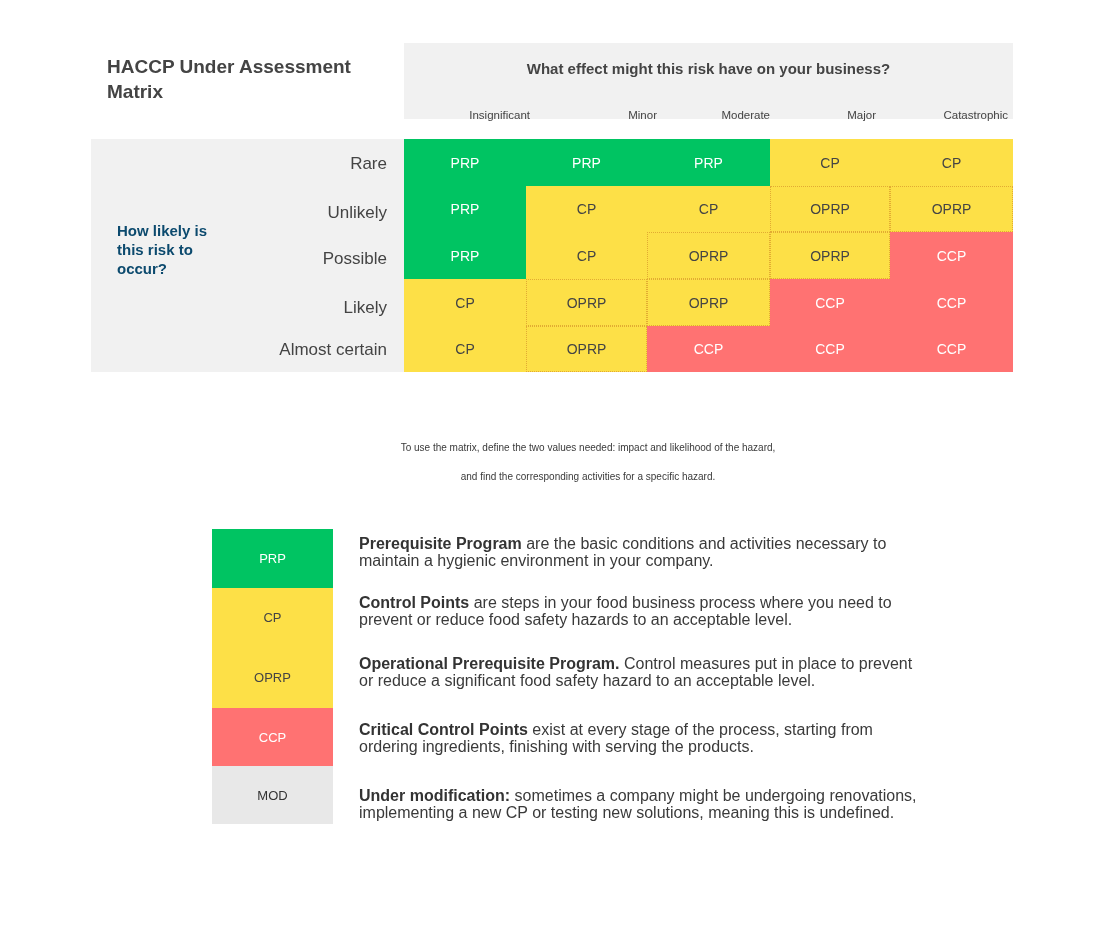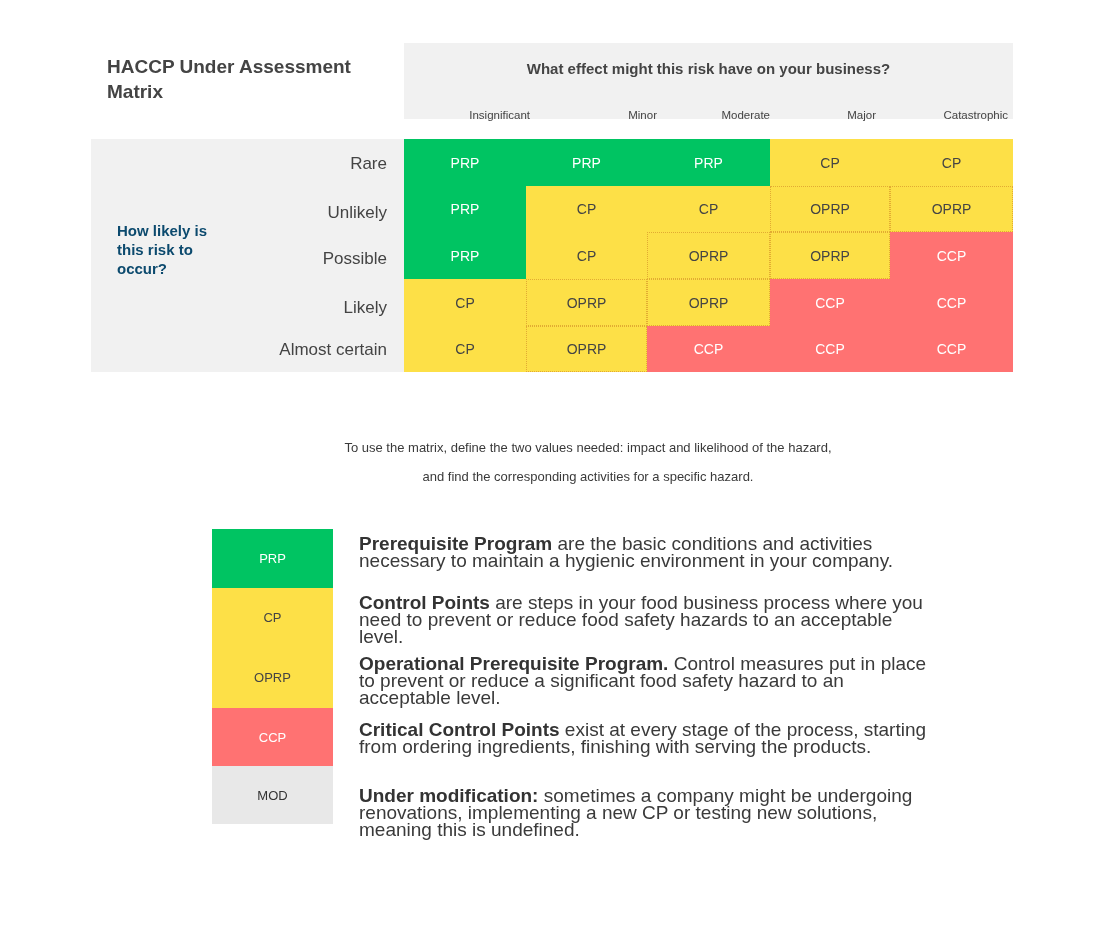--- a/index.html
+++ b/index.html
@@ -11,23 +11,23 @@
   .col-lbl{position:absolute;top:66px;font-size:11.5px;color:#444;text-align:right;}
   .left-head{left:91px;top:139px;width:313px;height:233px;background:#f1f1f1;}
   .left-q{position:absolute;left:26px;top:82px;width:120px;font-size:15px;font-weight:bold;line-height:19px;color:#0c4a6e;}
   .row-lbl{position:absolute;right:17px;font-size:17px;color:#444;text-align:right;}
   .cell{position:absolute;display:flex;align-items:center;justify-content:center;font-size:14px;box-sizing:border-box;}
   .c-PRP{background:#00c462;color:#fff;}
   .c-CP{background:#fde047;color:#444;}
   .c-OPRP{background:#fde047;color:#444;outline:1px dotted rgba(200,120,30,.5);outline-offset:-1px;}
   .c-CCP{background:#ff7272;color:#fff;}
   .c-MOD{background:#e8e8e8;color:#333;}
-  .intro{left:200px;top:433px;width:776px;text-align:center;font-size:13px;line-height:29px;color:#3a3a3a;}
+  .intro{left:200px;top:433px;width:776px;text-align:center;font-size:10px;line-height:29px;color:#3a3a3a;}
   .leg-sw{position:absolute;left:212px;width:121px;display:flex;align-items:center;justify-content:center;font-size:13px;}
-  .leg-txt{position:absolute;left:359px;width:570px;font-size:19px;line-height:17px;color:#3a3a3a;}
+  .leg-txt{position:absolute;left:359px;width:570px;font-size:16px;line-height:17px;color:#3a3a3a;}
   .leg-txt b{color:#333;}
 </style>
 </head>
 <body>
 
 <div class="abs title">HACCP Under Assessment Matrix</div>
 
 <div class="abs top-head">
   <div class="top-q">What effect might this risk have on your business?</div>
   <div class="col-lbl" style="left:0;width:126px;">Insignificant</div>

